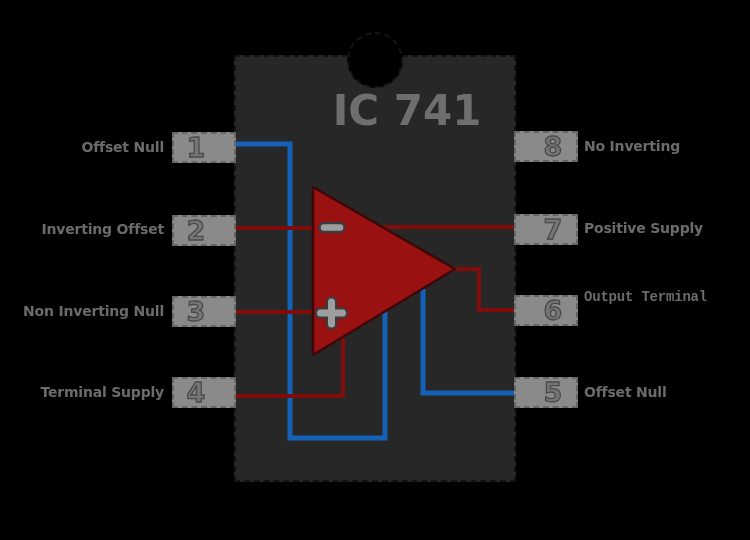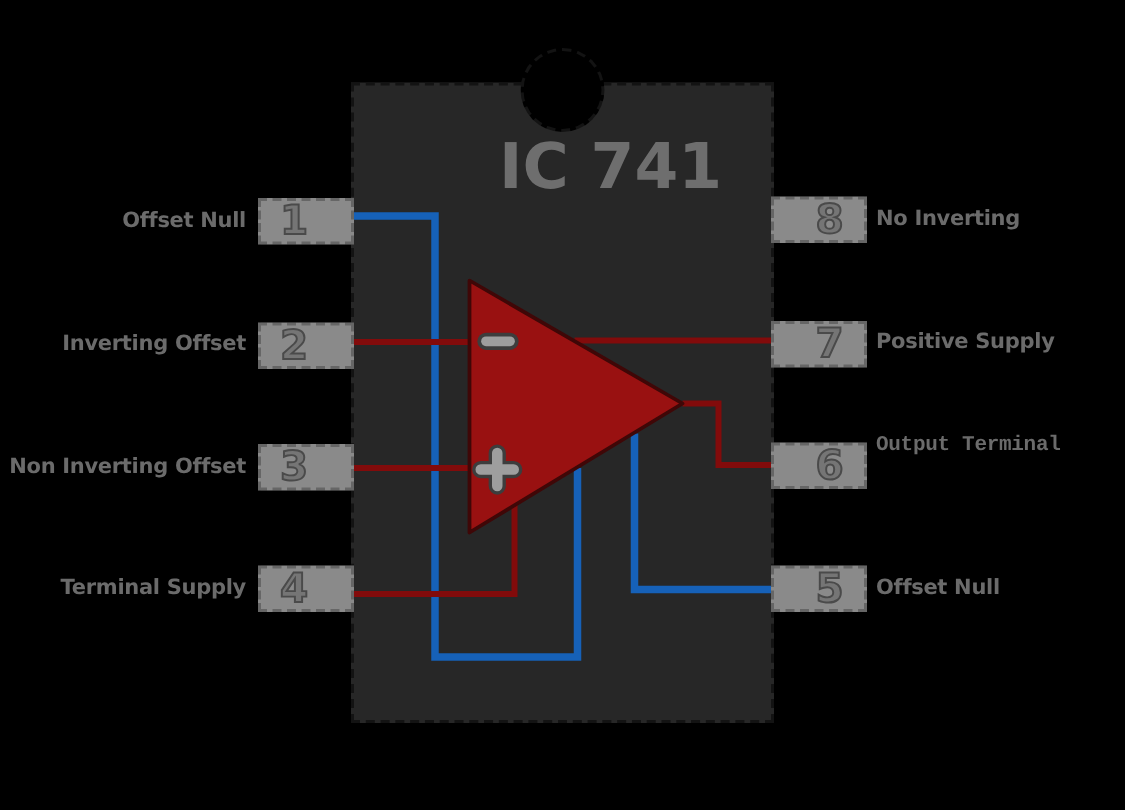--- a/index.html
+++ b/index.html
@@ -110,21 +110,21 @@
   </div>
   <div class="pin right p6">
     <span class="pin-num">6</span>
   </div>
   <div class="pin right p5">
     <span class="pin-num">5</span>
   </div>
 
   <div class="lbl lleft ly1">Offset Null</div>
   <div class="lbl lleft ly2">Inverting Offset</div>
-  <div class="lbl lleft ly3">Non Inverting Offset</div>
+  <div class="lbl lleft ly3">Non Inverting Null</div>
   <div class="lbl lleft ly4">Terminal Supply</div>
 
   <div class="lbl lright ry1">No Inverting</div>
   <div class="lbl lright ry2">Positive Supply</div>
   <div class="lbl lright ry3">Output Terminal</div>
   <div class="lbl lright ry4">Offset Null</div>
 
 </div>
 
 </body></html>

